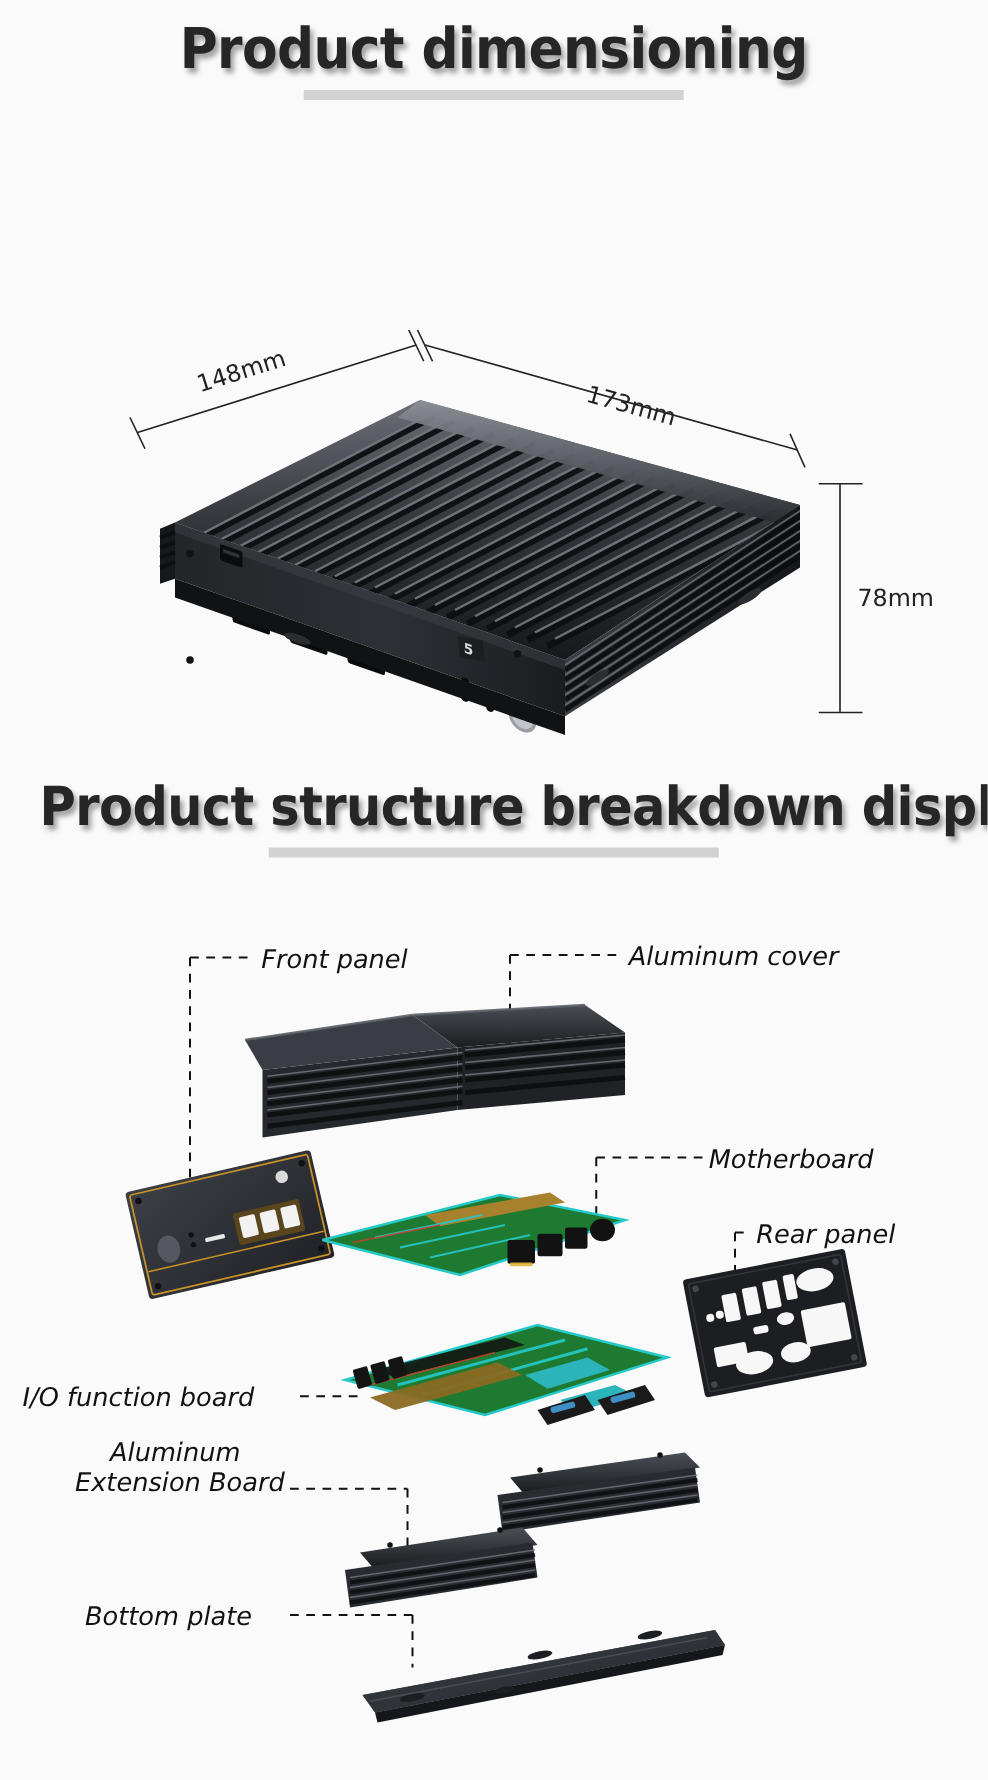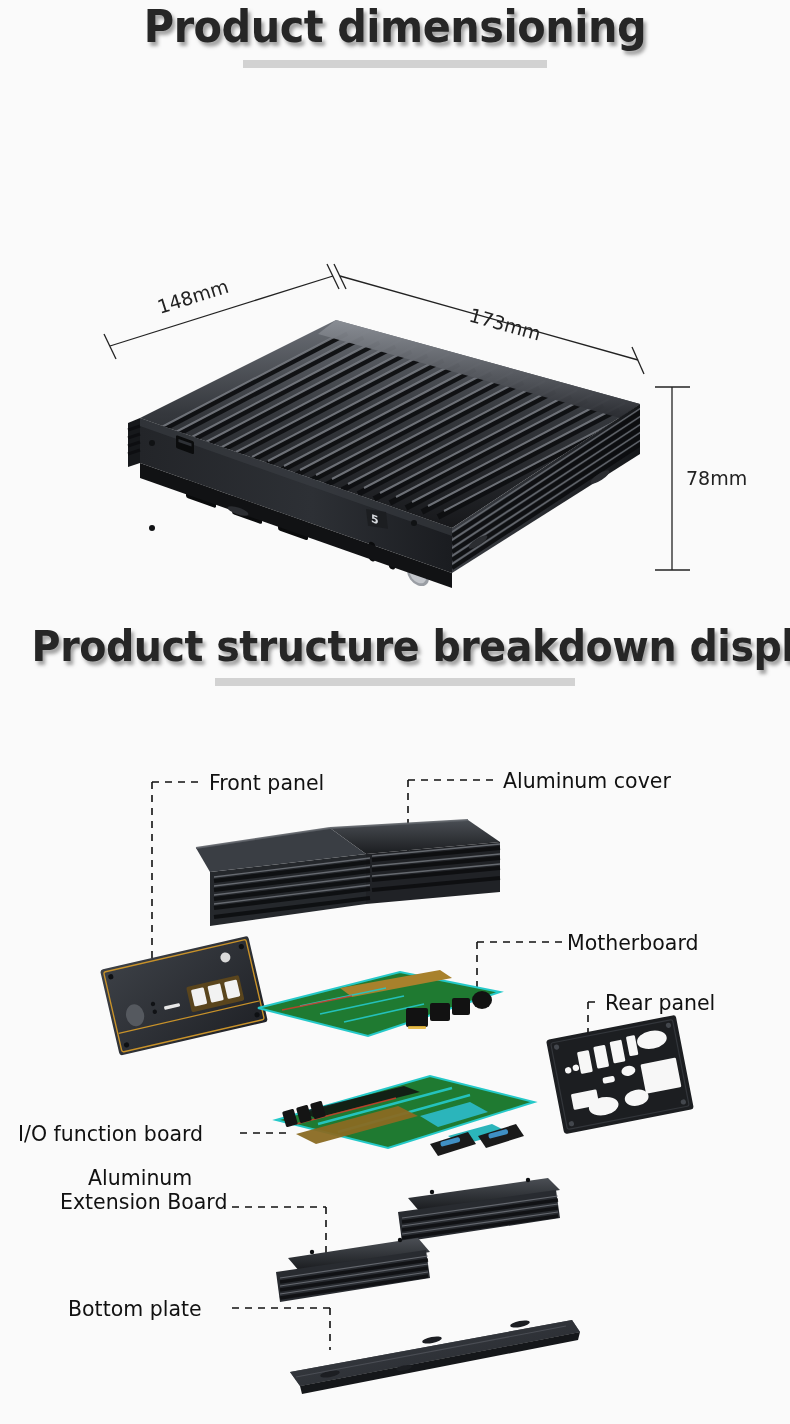--- a/index.html
+++ b/index.html
@@ -27,41 +27,41 @@
     display: block;
     font-family: "DejaVu Sans", sans-serif;
     font-weight: bold;
     color: #262626;
     letter-spacing: -0.5px;
     text-shadow: 3px 4px 4px rgba(90,90,90,0.55);
     transform: scaleX(0.92);
     transform-origin: center;
     white-space: nowrap;
   }
-  #heading-dimension { top: 0; }
+  #heading-dimension { top: 12px; }
   #heading-dimension .heading-text { font-size: 45px; line-height: 54px; }
   #heading-structure { top: 620px; }
   #heading-structure .heading-text { font-size: 43px; line-height: 52px; }
 
   .heading-rule {
     margin: 6px auto 0 auto;
     height: 8px;
     background: #d2d2d2;
   }
   #heading-dimension .heading-rule { width: 304px; }
   #heading-structure .heading-rule { width: 360px; }
 
   
   .figure {
     position: absolute;
     left: 0;
     width: 790px;
   }
   #figure-dimension { top: 118px; height: 480px; }
-  #figure-exploded  { top: 720px; height: 700px; }
+  #figure-exploded  { top: 704px; height: 700px; font-style: italic; }
 
   .figure svg { display: block; }
 
   .dim-label {
     font-family: "DejaVu Sans", sans-serif;
     font-size: 19px;
     fill: #222;
   }
   .callout-label {
     font-family: "DejaVu Sans", sans-serif;

